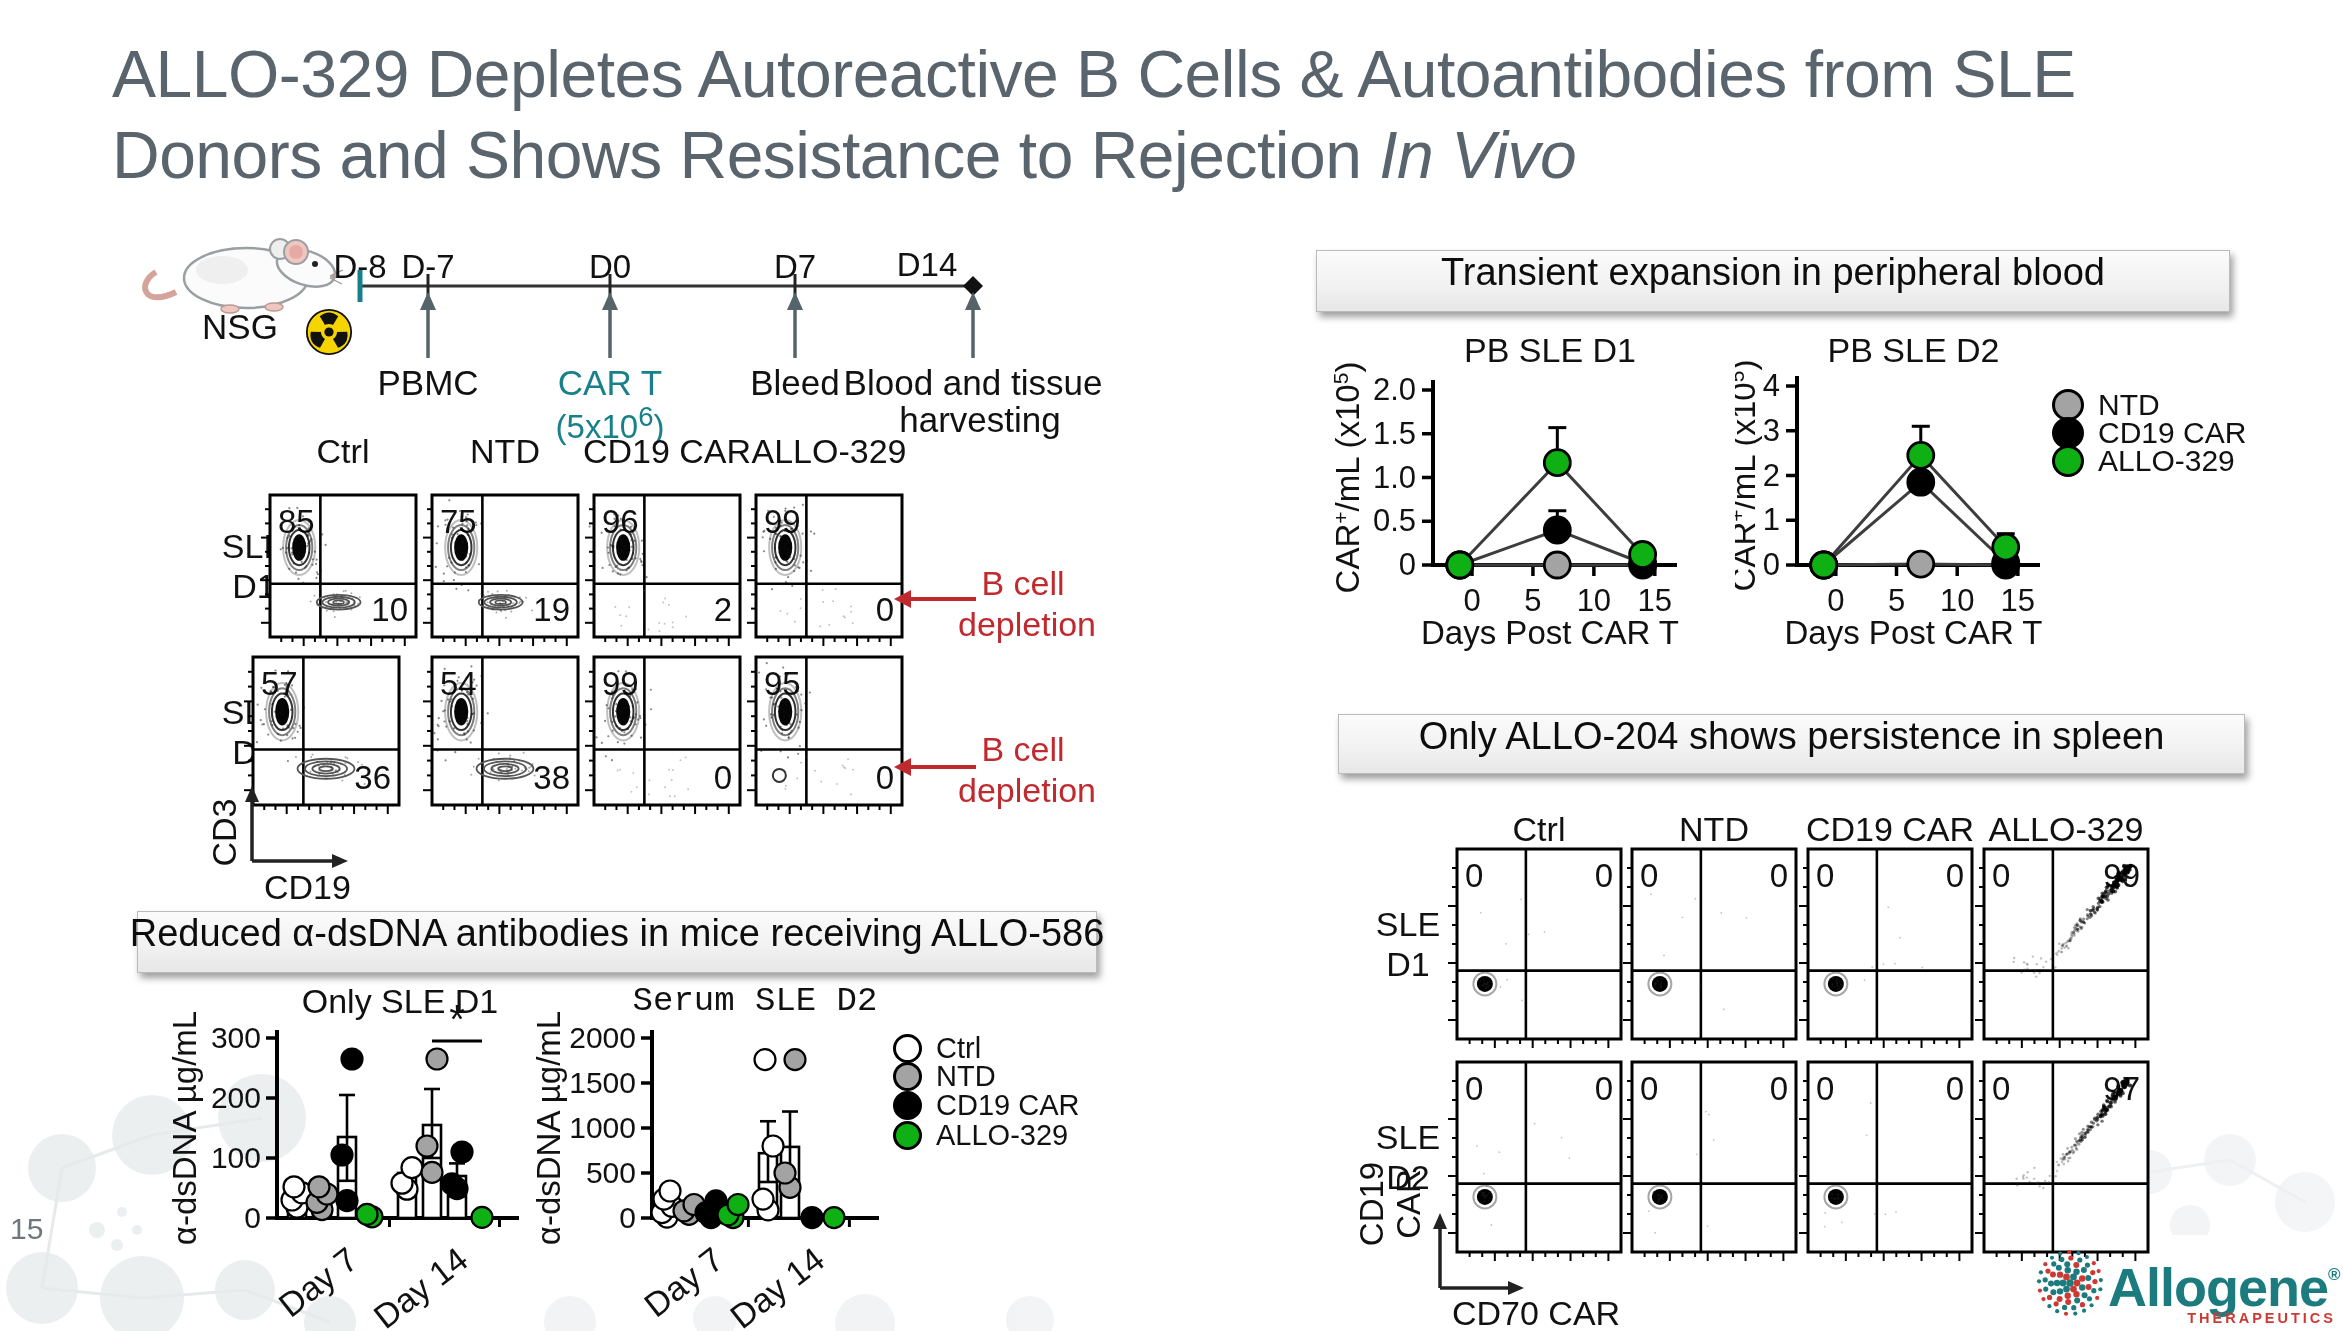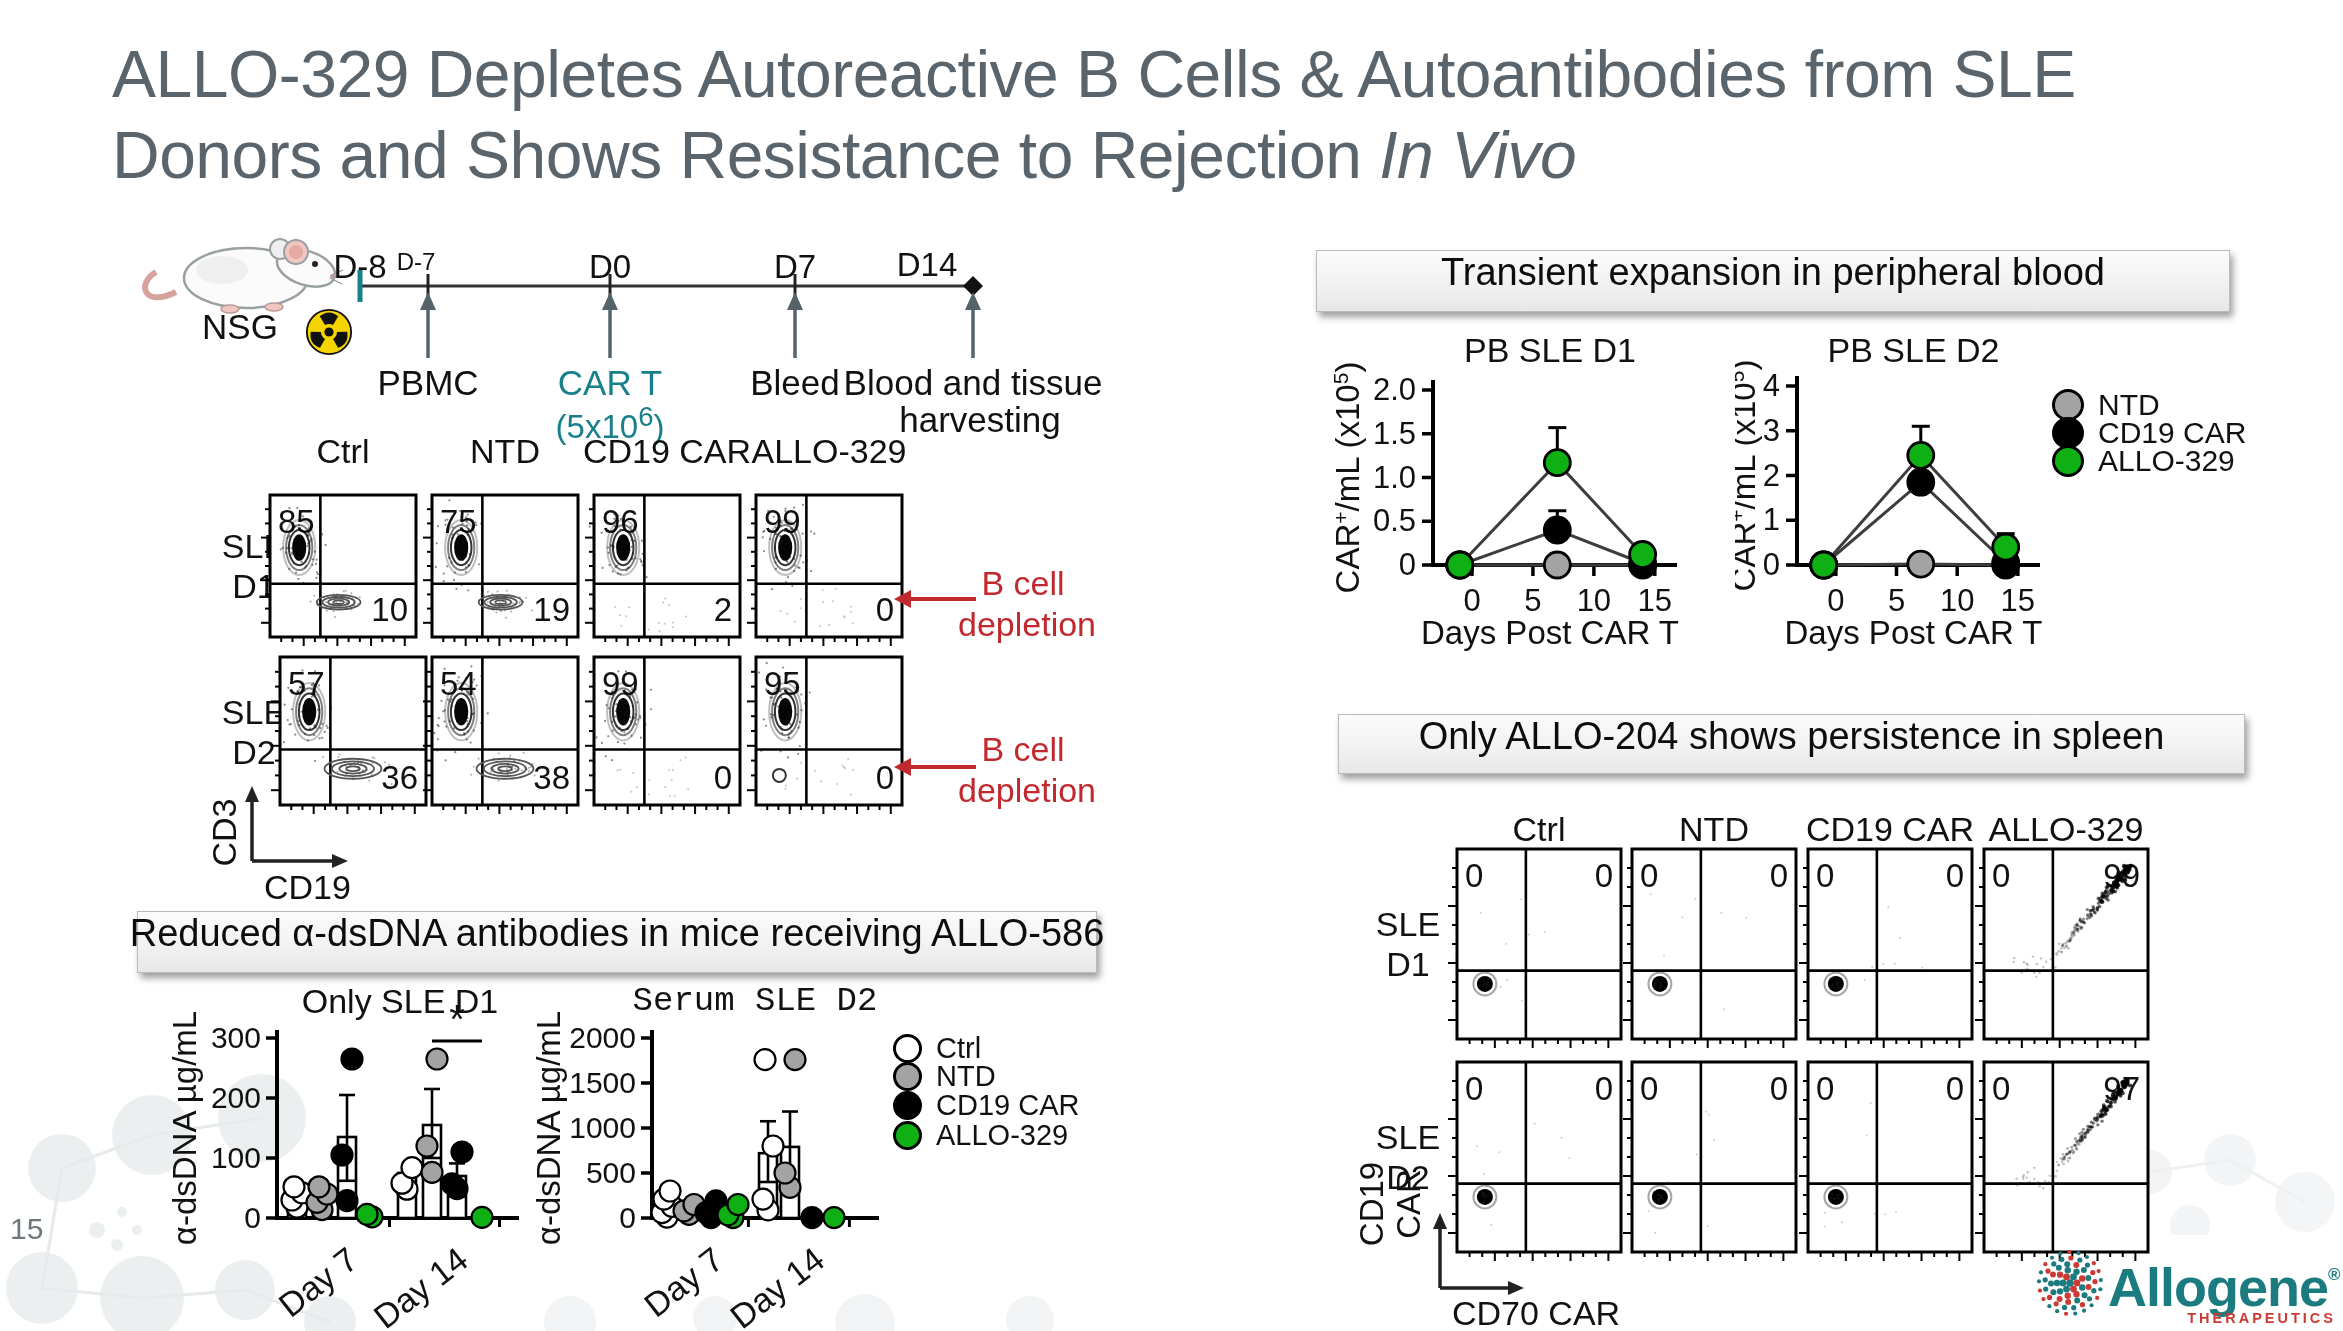--- a/index.html
+++ b/index.html
@@ -119,21 +119,21 @@
     </g>
     <g fill="#55646b">
       <polygon points="80,48 96,48 88,30"></polygon>
         <polygon points="262,48 278,48 270,30"></polygon>
       <polygon points="447,48 463,48 455,30"></polygon>
         <polygon points="625,48 641,48 633,30"></polygon>
     </g>
   </svg>
 
   <span class="t ctr" style="left:360px;top:248px;font-size:33px;">D-8</span>
-  <span class="t ctr" style="left:416px;top:248px;font-size:24px;">D-7</span>
+  <span class="t ctr" style="left:428px;top:248px;font-size:33px;">D-7</span>
   <span class="t ctr" style="left:610px;top:248px;font-size:33px;">D0</span>
   <span class="t ctr" style="left:795px;top:248px;font-size:33px;">D7</span>
   <span class="t ctr" style="left:927px;top:246px;font-size:33px;">D14</span>
 
   <span class="t ctr" style="left:428px;top:363px;font-size:35px;">PBMC</span>
   <span class="t ctr" style="left:610px;top:363px;font-size:35px;color:#17808a;">CAR T</span>
   <span class="t ctr" style="left:610px;top:401px;font-size:33px;color:#17808a;"><span>(5x10</span><sup>6</sup><span>)</span></span>
   <span class="t ctr" style="left:795px;top:363px;font-size:35px;">Bleed</span>
   <span class="t ctr" style="left:973px;top:363px;font-size:35px;">Blood and tissue</span>
   <span class="t ctr" style="left:980px;top:400px;font-size:35px;">harvesting</span>
@@ -610,21 +610,21 @@
           <circle cx="83.20004233766349" cy="110.94497015615225" r="1" fill="#555" opacity="0.35"></circle>
           <circle cx="103.61934624121493" cy="125.19675544110906" r="1" fill="#555" opacity="0.35"></circle>
           <circle cx="82.68297385597741" cy="99.017022152551" r="1" fill="#555" opacity="0.35"></circle>
           <circle cx="60.61934556256018" cy="117.34004745920191" r="1" fill="#555" opacity="0.35"></circle>
           <circle cx="80.2127982666962" cy="135.1292249806082" r="1" fill="#555" opacity="0.35"></circle>
           <circle cx="40.518832431714436" cy="120.00214246476169" r="1" fill="#555" opacity="0.35"></circle>
           <circle cx="60.8081321318858" cy="108.11184890277305" r="1" fill="#555" opacity="0.35"></circle>
           <circle cx="93.09810922059144" cy="110.1780327568846" r="1" fill="#555" opacity="0.35"></circle>
           <circle cx="54.87685428183379" cy="130.80956390968038" r="1" fill="#555" opacity="0.35"></circle>
         </svg></div>
-      <div class="abs" style="left: 264px; top: 653px;"><svg width="168" height="174">
+      <div class="abs" style="left: 237px; top: 653px;"><svg width="168" height="174">
           <rect x="16" y="4" width="146" height="148" fill="#fff" stroke="#000" stroke-width="3"></rect>
           <line x1="66.37" y1="4" x2="66.37" y2="152" stroke="#000" stroke-width="2.6"></line>
           <line x1="16" y1="96.5" x2="162" y2="96.5" stroke="#000" stroke-width="2.6"></line>
           <line x1="11" y1="18.8" x2="16" y2="18.8" stroke="#000" stroke-width="2"></line>
           <line x1="11" y1="33.6" x2="16" y2="33.6" stroke="#000" stroke-width="2"></line>
           <line x1="7" y1="48.4" x2="16" y2="48.4" stroke="#000" stroke-width="2"></line>
           <line x1="11" y1="63.2" x2="16" y2="63.2" stroke="#000" stroke-width="2"></line>
           <line x1="11" y1="78" x2="16" y2="78" stroke="#000" stroke-width="2"></line>
           <line x1="7" y1="92.8" x2="16" y2="92.8" stroke="#000" stroke-width="2"></line>
           <line x1="11" y1="107.6" x2="16" y2="107.6" stroke="#000" stroke-width="2"></line>

